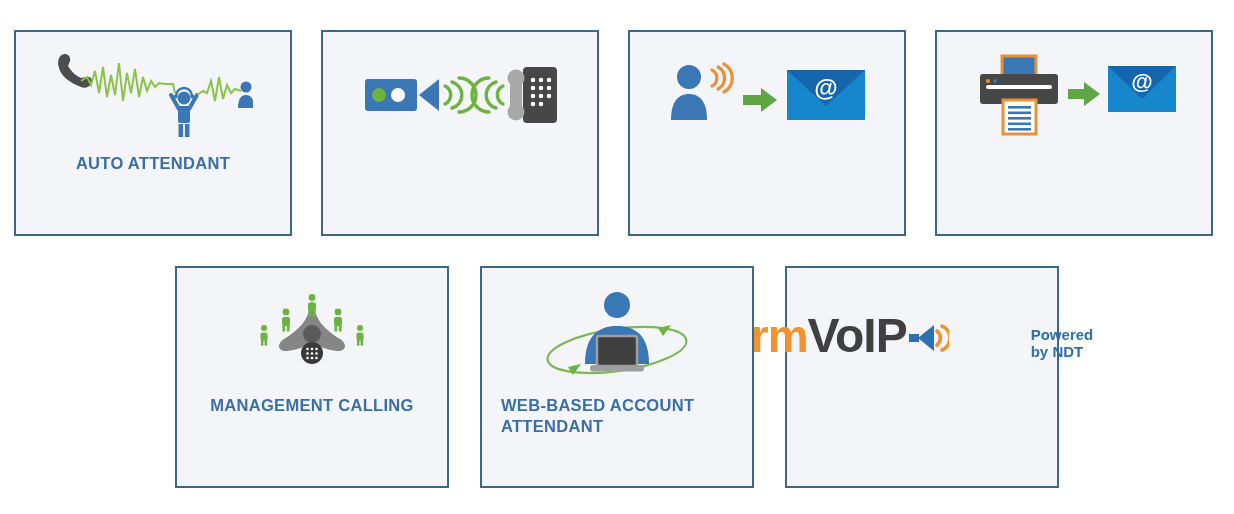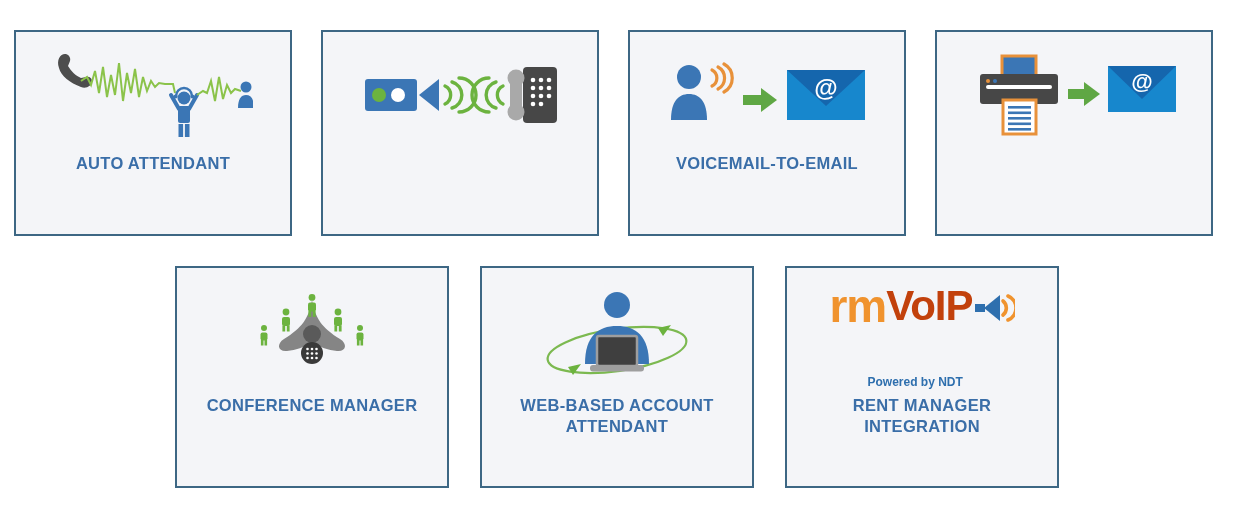--- a/index.html
+++ b/index.html
@@ -18,31 +18,31 @@
     display:flex;flex-direction:column;align-items:center;
   }
   .row-top .card{width:278px;height:206px;padding-top:18px;}
   .row-bottom .card{width:274px;height:222px;padding-top:22px;}
   .icon-box{display:flex;align-items:center;justify-content:center;}
   .row-top .icon-box{height:90px;}
   .row-bottom .icon-box{height:92px;}
   .label{
     margin-top:13px;
     color:#3a6ea8;font-weight:bold;font-size:16.5px;letter-spacing:.3px;
-    text-align:center;line-height:1.28;max-width:240px;
+    text-align:left;line-height:1.28;max-width:240px;
   }
   .card-web .label{max-width:232px;}
   .card-rent .label{max-width:200px;}
   
-  .logo-wrap{display:flex;flex-direction:column;align-items:flex-start;gap:44px;}
+  .logo-wrap{display:flex;flex-direction:row;align-items:flex-end;gap:44px;}
   .logo-row{display:flex;align-items:center;line-height:1;}
   .logo-rm{color:#f0932e;font-weight:bold;font-size:46px;letter-spacing:-1px;}
-  .logo-voip{color:#c2410c;font-weight:bold;font-size:42px;letter-spacing:-1px;}
+  .logo-voip{color:#404040;font-weight:bold;font-size:48px;letter-spacing:-1px;}
   .logo-speaker{margin-left:2px;margin-top:4px;}
-  .logo-tagline{color:#2e6fae;font-weight:bold;font-size:12px;margin-top:2px;margin-left:38px;}
+  .logo-tagline{color:#2e6fae;font-weight:bold;font-size:15px;margin-top:2px;margin-left:38px;}
 </style>
 </head>
 <body>
 
 <div class="grid">
 
   <div class="row row-top">
 
     <div class="card">
       <div class="icon-box">
@@ -106,21 +106,20 @@
           <path d="M45,8 a9,9 0 0 1 0,16" fill="none" stroke="#e8913a" stroke-width="3.2" stroke-linecap="round"></path>
           <path d="M51,5 a12.5,12.5 0 0 1 0,22" fill="none" stroke="#e8913a" stroke-width="3.2" stroke-linecap="round"></path>
           <path d="M57,2 a16,16 0 0 1 0,28" fill="none" stroke="#e8913a" stroke-width="3.2" stroke-linecap="round"></path>
           <rect x="76" y="33" width="18" height="10" fill="#5fa744"></rect>
           <polygon points="94,26 94,50 110,38" fill="#5fa744"></polygon>
           <rect x="120" y="8" width="78" height="50" fill="#1787cd"></rect>
           <polygon points="120,8 198,8 159,44" fill="#1566ad"></polygon>
           <text x="159" y="34" text-anchor="middle" font-family="Liberation Sans, sans-serif" font-size="24" font-weight="bold" fill="#ffffff">@</text>
         </svg>
       </div>
-      <div class="label">VOICEMAIL-TO-EMAIL</div>
     </div>
 
     <div class="card">
       <div class="icon-box">
         <svg width="205" height="82" viewBox="0 0 205 82">
           <rect x="30" y="2" width="34" height="26" fill="#3b76b5" stroke="#e8913a" stroke-width="3"></rect>
           <rect x="8" y="20" width="78" height="30" rx="3" fill="#474747"></rect>
           <circle cx="16" cy="27" r="2" fill="#e8913a"></circle>
           <circle cx="23" cy="27" r="2" fill="#3b76b5"></circle>
           <rect x="14" y="31" width="66" height="4" rx="2" fill="#ffffff"></rect>
@@ -175,21 +174,21 @@
               <rect x="82" y="23" width="8" height="9" rx="2"></rect>
               <rect x="82.4" y="31.5" width="2.8" height="6"></rect>
               <rect x="86.8" y="31.5" width="2.8" height="6"></rect>
             <circle cx="108" cy="34" r="3"></circle>
               <rect x="104.5" y="38.5" width="7" height="8" rx="2"></rect>
               <rect x="104.9" y="46" width="2.6" height="5.5"></rect>
               <rect x="108.5" y="46" width="2.6" height="5.5"></rect>
           </g>
         </svg>
       </div>
-      <div class="label">CONFERENCE MANAGER</div>
+      <div class="label">MANAGEMENT CALLING</div>
     </div>
 
     <div class="card card-web">
       <div class="icon-box">
         <svg width="150" height="92" viewBox="0 0 150 92">
           <ellipse cx="75" cy="60" rx="70" ry="21" fill="none" stroke="#7cb950" stroke-width="2.2" transform="rotate(-8 75 60)"></ellipse>
           <circle cx="75" cy="15" r="13" fill="#3b76b5"></circle>
           <path d="M43,74 C43,46 56,36 75,36 C94,36 107,46 107,74 Z" fill="#3b76b5"></path>
           <rect x="55" y="46" width="40" height="30" rx="2" fill="#3f3f3f" stroke="#9e9e9e" stroke-width="2.5"></rect>
           <rect x="48" y="75" width="54" height="6.5" rx="3" fill="#9e9e9e"></rect>
@@ -209,17 +208,16 @@
             <svg class="logo-speaker" width="40" height="36" viewBox="0 0 40 36">
               <rect x="0" y="14" width="10" height="8" fill="#2e6fae"></rect>
               <polygon points="9,18 25,5 25,31" fill="#2e6fae"></polygon>
               <path d="M28,11 a9,9 0 0 1 0,14" fill="none" stroke="#f0932e" stroke-width="3.6" stroke-linecap="round"></path>
               <path d="M33,6 a13,13 0 0 1 0,24" fill="none" stroke="#f0932e" stroke-width="3.6" stroke-linecap="round"></path>
             </svg>
           </div>
           <div class="logo-tagline">Powered by NDT</div>
         </div>
       </div>
-      <div class="label">RENT MANAGER INTEGRATION</div>
     </div>
 
   </div>
 </div>
 
 </body></html>

